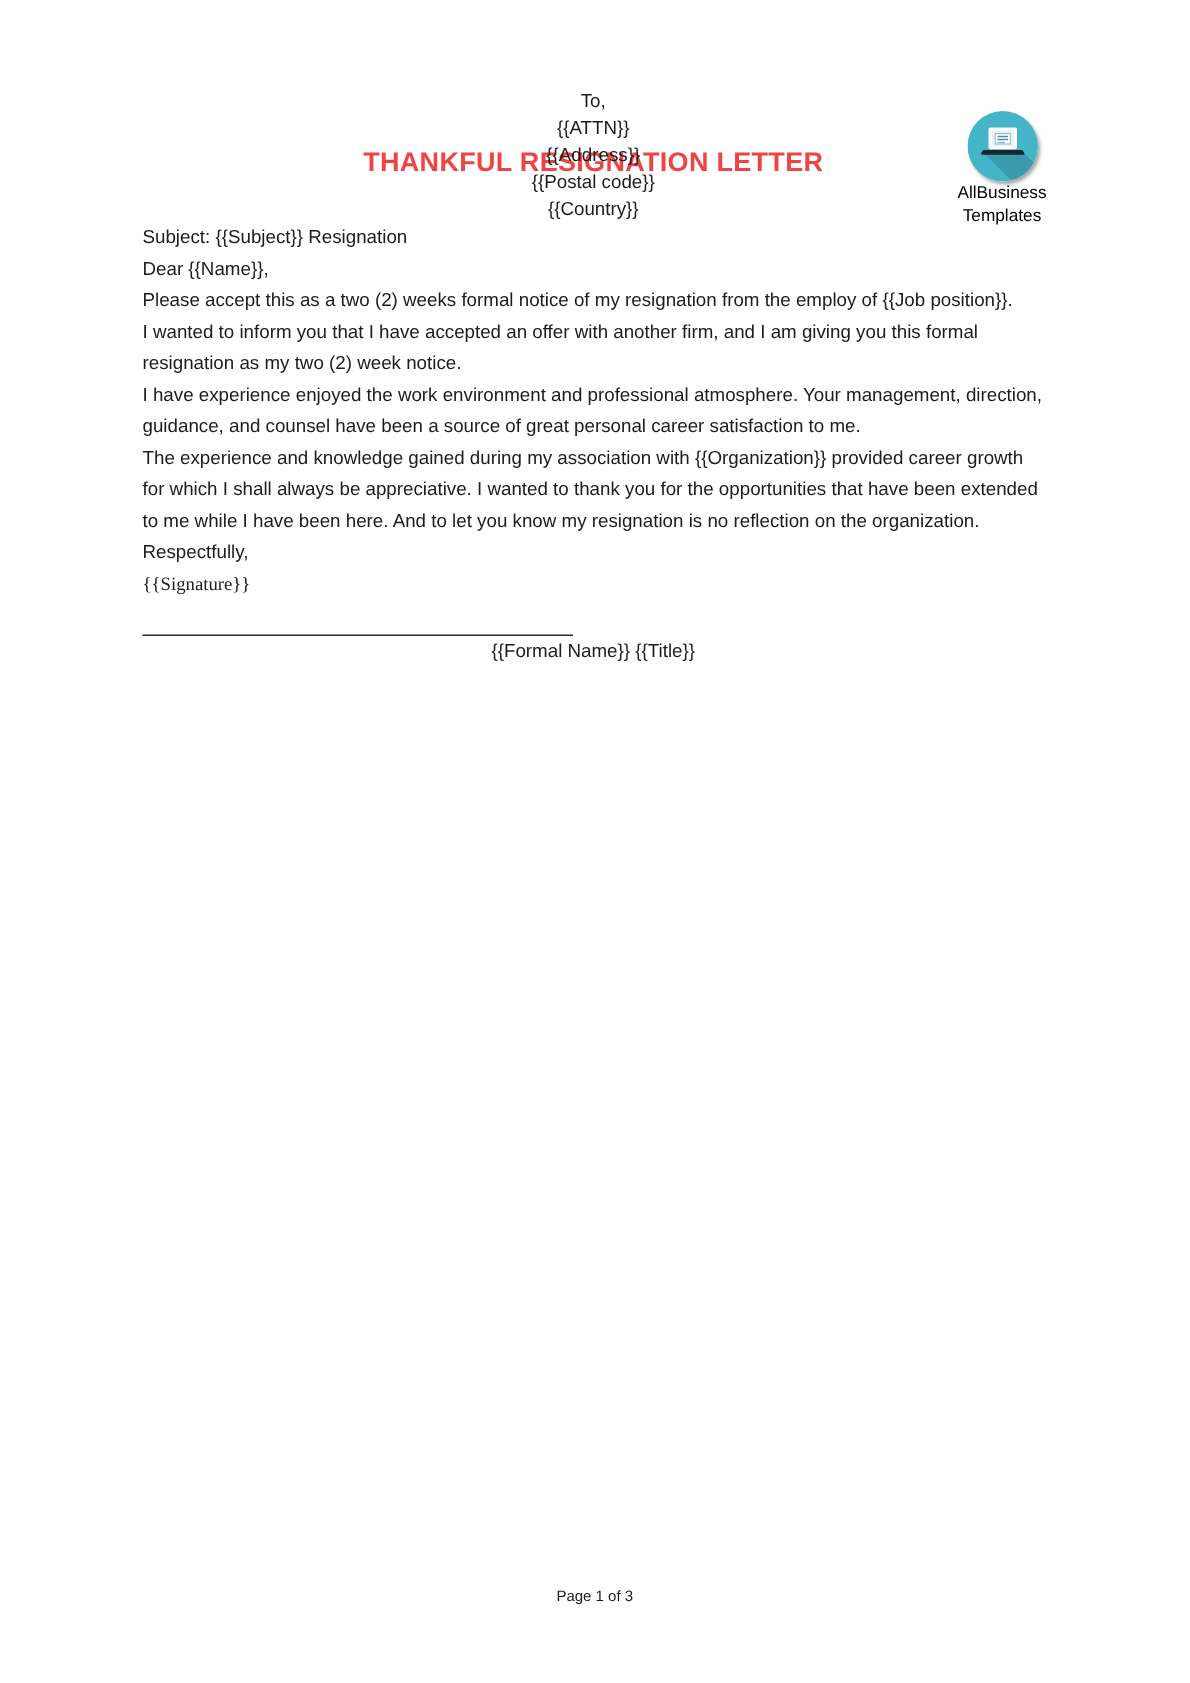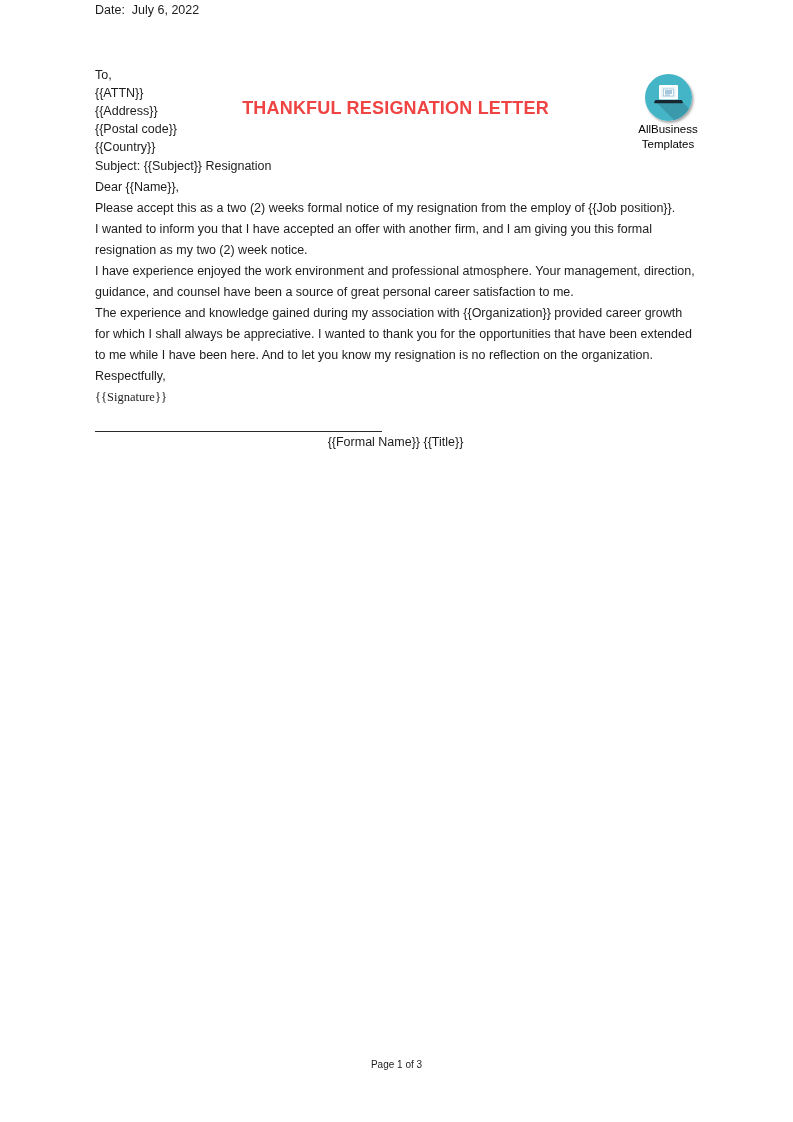--- a/index.html
+++ b/index.html
@@ -47,21 +47,21 @@
   .body-col {
     position: absolute;
     top: 0;
     left: 95px;
     width: 601px;
     font-size: 12.5px;
     line-height: 21px;
   }
   .body-col p { margin: 0; white-space: pre-wrap; }
   .date-line { margin-top: 180px; }
-  .recipient-block { margin-top: 45px; line-height: 18px; }
+  .recipient-block { margin-top: 58px; line-height: 18px; text-align: center; }
   .subject-line { margin-top: 38px; }
   .salutation { margin-top: 28px; }
   .para { margin-top: 8px; }
   .signature-ph { margin-top: 47px; font-family: Liberation Serif, serif; }
   .signature-line {
     margin-top: 23px;
     width: 287px;
     height: 0;
     border-top: 1.2px solid #2a2a2a;
   }
@@ -102,21 +102,20 @@
         <line x1="20" y1="19" x2="27" y2="19" stroke="#4a90b8" stroke-width="1"></line>
         <line x1="20" y1="21" x2="25" y2="21" stroke="#8fb8cc" stroke-width="1"></line>
         <path d="M10.5 26 L36.5 26 L38 28.2 Q38 29.2 36.8 29.2 L10.2 29.2 Q9 29.2 9 28.2 Z" fill="#17262f"></path>
       </svg>
     </div>
     <div class="logo-caption">AllBusiness</div>
     <div class="logo-caption">Templates</div>
   </div>
 
   <div class="body-col">
-    <p class="date-line">Date:  July 6, 2022</p>
 
     <div class="recipient-block">
       <p>To,</p>
       <p>{{ATTN}}</p>
       <p>{{Address}}</p>
       <p>{{Postal code}}</p>
       <p>{{Country}}</p>
     </div>
 
     <p class="subject-line">Subject: {{Subject}} Resignation</p>

